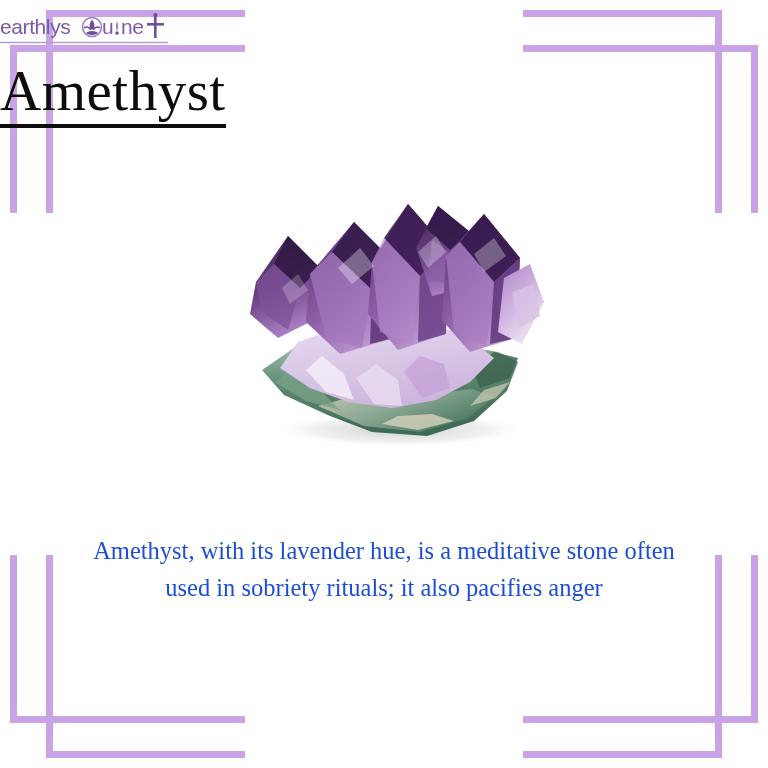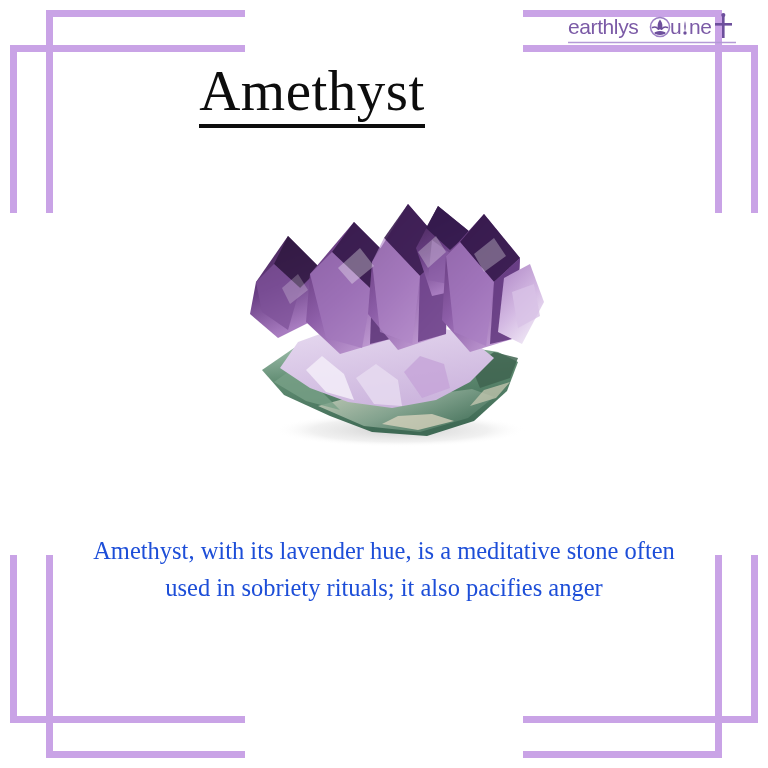--- a/index.html
+++ b/index.html
@@ -39,28 +39,28 @@
 
   
   .br-outer-h{left:523px; top:716px; width:235px; height:7px;}
   .br-outer-v{left:751px; top:555px; width:7px;   height:168px;}
   .br-inner-h{left:523px; top:751px; width:199px; height:7px;}
   .br-inner-v{left:715px; top:555px; width:7px;   height:203px;}
 
   
   #logo{
     position:absolute;left:0;top:12px;width:768px;
-    text-align:right;height:34px;text-decoration:underline;
+    text-align:left;height:34px;text-decoration:underline;
   }
   #logo svg{display:inline-block;vertical-align:middle;}
 
   
   #title{
     position:absolute;left:0;top:62px;width:624px;
-    text-align:center;
+    text-align:left;
     font-family:"Liberation Serif", serif;
     font-size:57px;
     font-weight:400;
     color:#0d0d0d;
     letter-spacing:0.5px;
     line-height:1;
   }
   #title .u{
     border-bottom:4px solid #0d0d0d;
     padding-bottom:2px;

